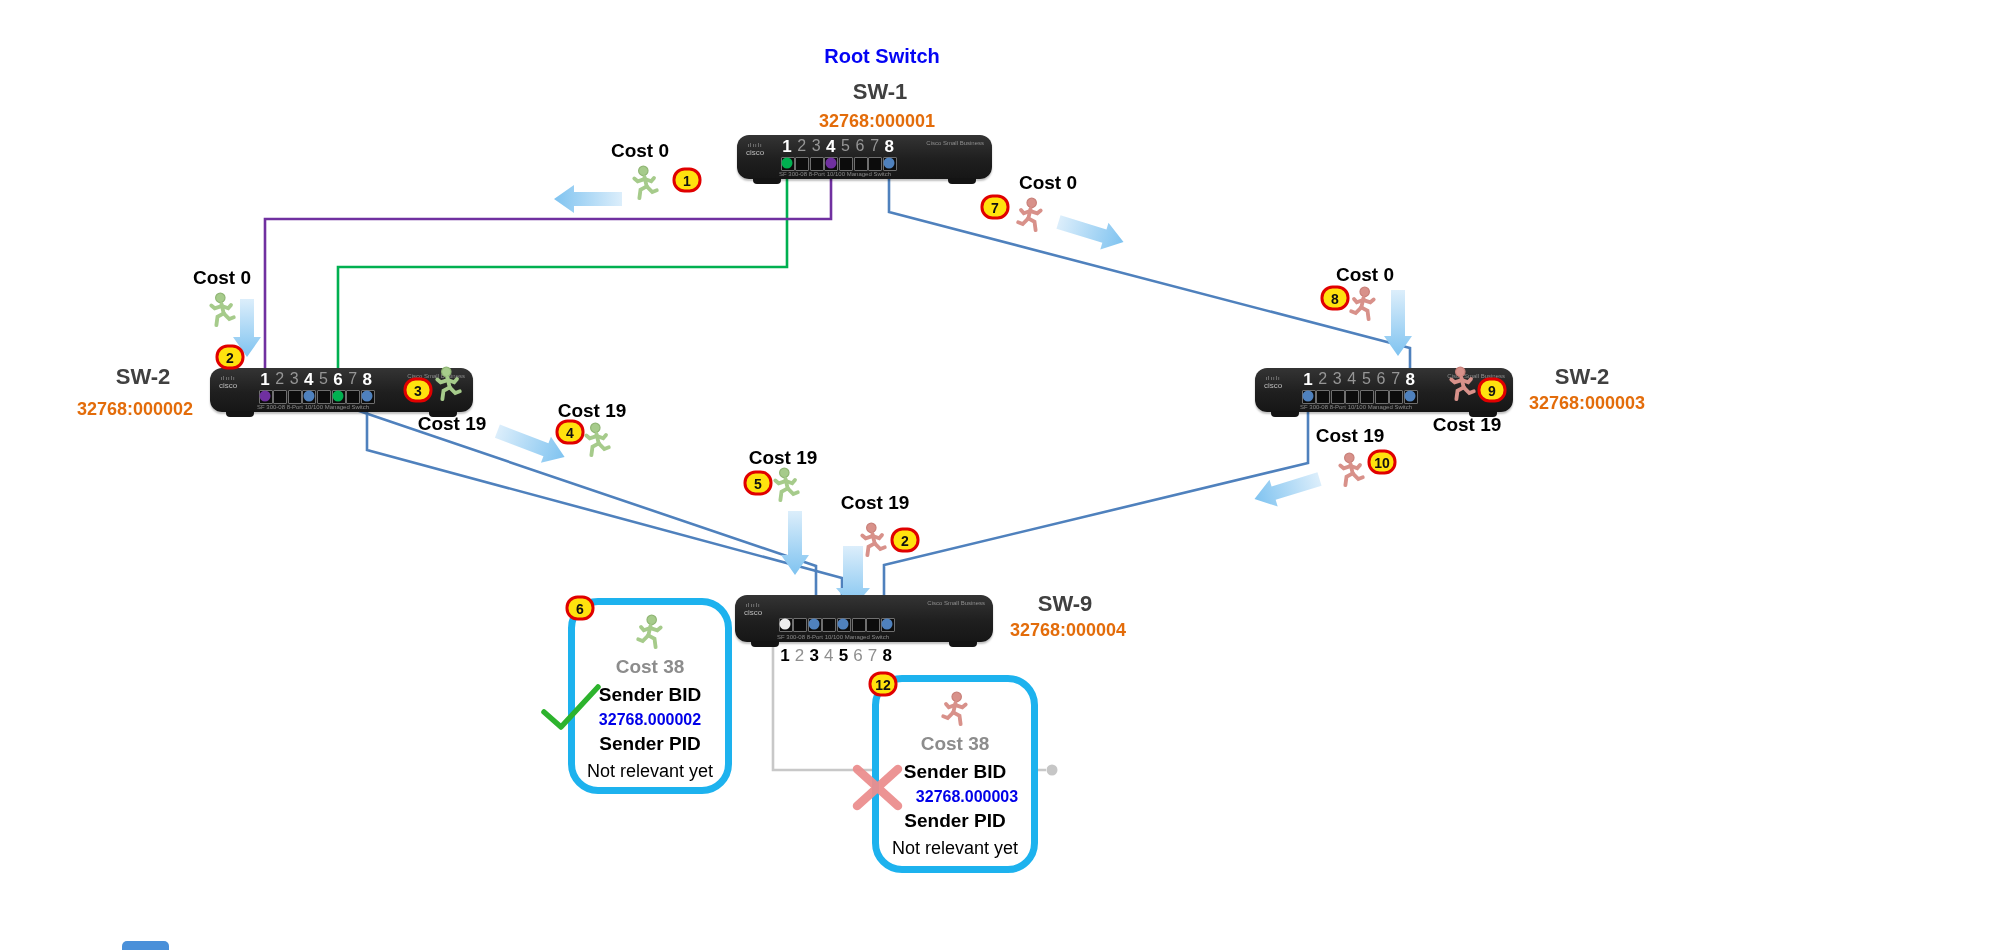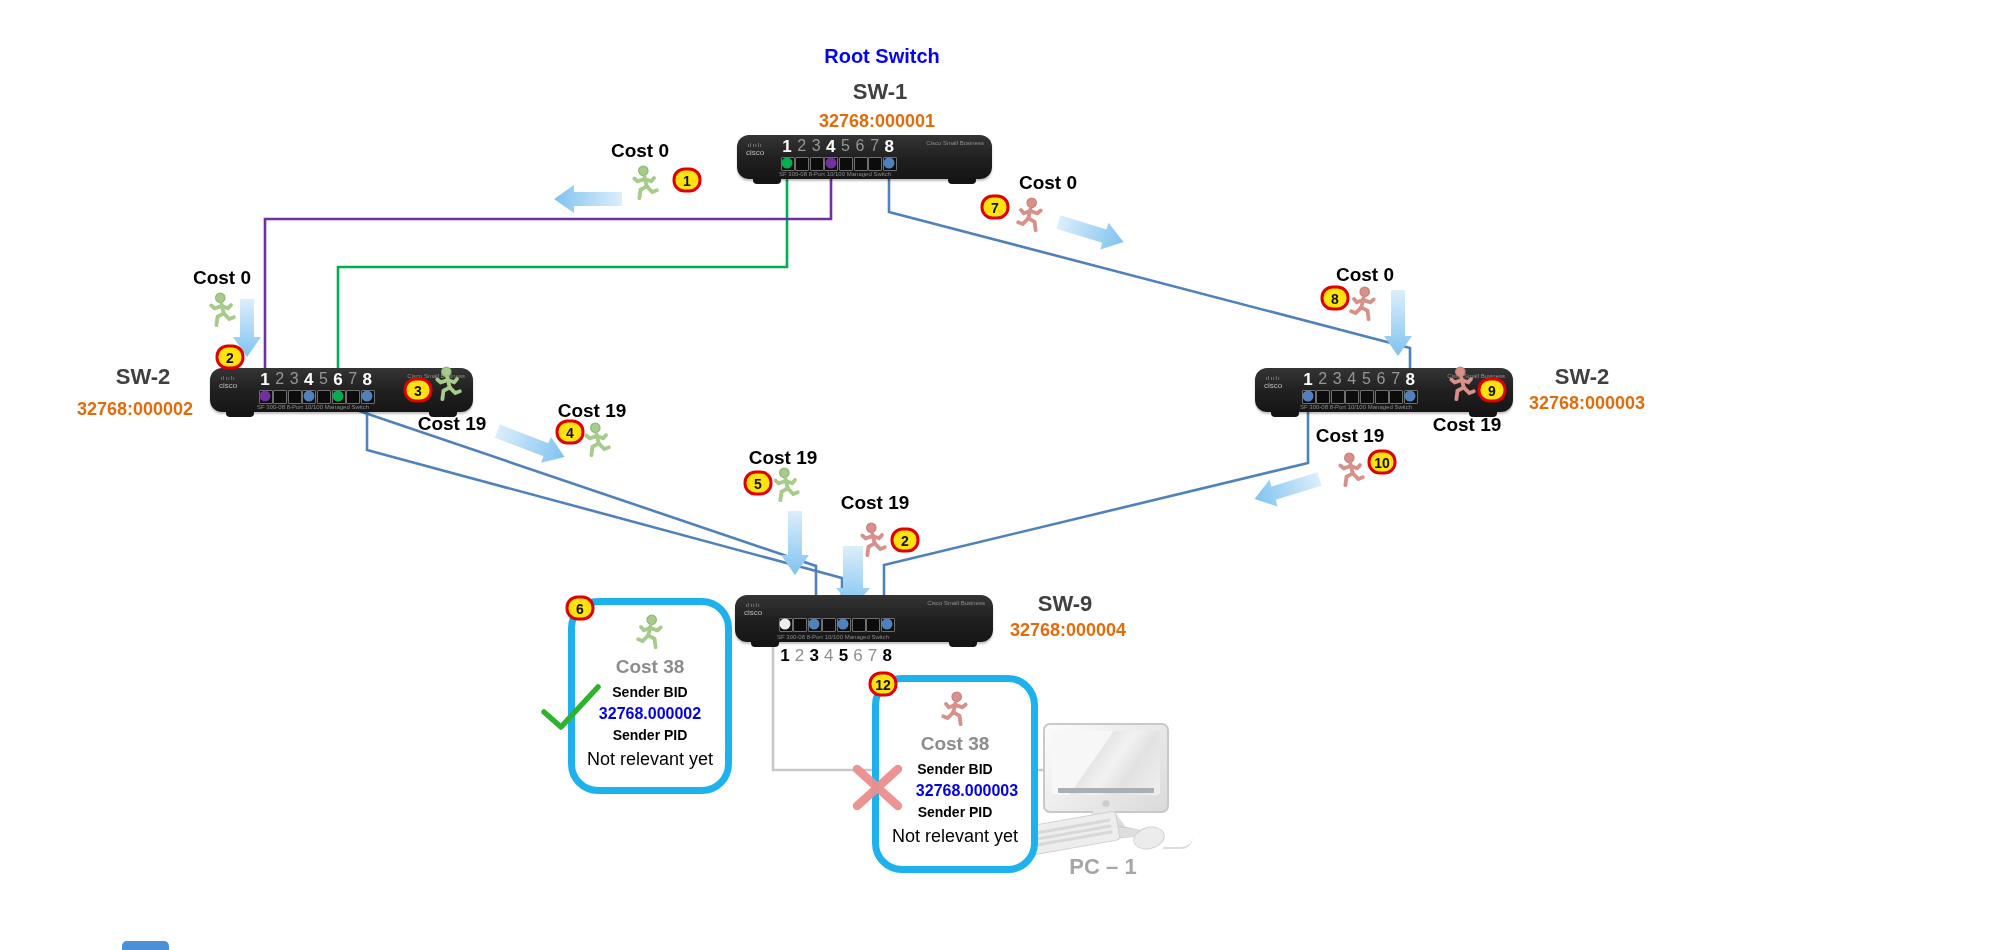--- a/index.html
+++ b/index.html
@@ -38,21 +38,21 @@
          font-weight:bold;font-size:14px;color:#111;transform:translate(-50%,-50%);}
 
   
   .runner{position:absolute;z-index:25;transform:translate(-50%,-50%);}
   .runner.flip{transform:translate(-50%,-50%) scaleX(-1);}
 
   
   .callout{position:absolute;z-index:20;background:#fff;border:7px solid #1db2ee;border-radius:30px;
            display:flex;flex-direction:column;align-items:center;text-align:center;padding-top:9px;}
   .callout .c-cost{font-weight:bold;font-size:19px;color:#8c8c8c;margin-top:2px;}
-  .callout .c-line{font-weight:bold;font-size:14px;color:#000;margin-top:6px;}
+  .callout .c-line{font-weight:bold;font-size:19px;color:#000;margin-top:6px;}
   .callout .c-bid{font-weight:bold;font-size:16px;margin-top:5px;}
   .callout .c-pid-val{font-size:18px;color:#000;margin-top:6px;}
 
   
   #pc{position:absolute;left:1015px;top:713px;width:190px;height:170px;z-index:4;}
   .monitor{position:absolute;left:28px;top:10px;width:122px;height:86px;border-radius:7px;
            background:linear-gradient(135deg,#fcfcfc,#dadada);border:2px solid #c9c9c9;}
   .screen{position:absolute;left:7px;top:6px;right:7px;bottom:16px;border-radius:3px;
           background:linear-gradient(125deg,#f7f7f7 40%,#e6e6e6 41%,#f2f2f2 55%,#e2e2e2 70%,#efefef);}
   .dock{position:absolute;left:6px;right:6px;bottom:2px;height:5px;background:#a9afb5;border-radius:1px;}
@@ -93,38 +93,20 @@
         <path d="M-29,-7 H9 V-14 L29,0 L9,14 V7 H-29 Z" transform="translate(247,328) rotate(90)" fill="url(#ag)"></path>
         <path d="M-36,-7 H16 V-14 L36,0 L16,14 V7 H-36 Z" transform="translate(531,444) rotate(21)" fill="url(#ag)"></path>
         <path d="M-32,-7 H12 V-14 L32,0 L12,14 V7 H-32 Z" transform="translate(795,543) rotate(90)" fill="url(#ag)"></path>
         <path d="M-34,-7 H14 V-14 L34,0 L14,14 V7 H-34 Z" transform="translate(1091,232) rotate(17)" fill="url(#ag)"></path>
         <path d="M-33,-7 H13 V-14 L33,0 L13,14 V7 H-33 Z" transform="translate(1398,323) rotate(90)" fill="url(#ag)"></path>
         <path d="M-34,-7 H14 V-14 L34,0 L14,14 V7 H-34 Z" transform="translate(1287,489) rotate(163)" fill="url(#ag)"></path>
         <path d="M-31,-10 H11 V-17 L31,0 L11,17 V10 H-31 Z" transform="translate(853,577) rotate(90)" fill="url(#ag)"></path>
       </g>
   </svg>
 
-  <div id="pc">
-    <div class="monitor">
-      <div class="screen">
-          <div class="dock"></div>
-        </div>
-      <div class="chin-dot"></div>
-    </div>
-    <div class="stand"></div>
-    <div class="base"></div>
-    <div class="keyboard">
-        <i style="top:6px"></i>
-        <i style="top:12px"></i>
-        <i style="top:18px"></i>
-      </div>
-    <div class="mouse"></div>
-    <div class="pc-cable"></div>
-    <div class="lbl pc-label" style="left:88px;top:154px;position:absolute;transform:translate(-50%,-50%);">PC – 1</div>
-  </div>
 
   <div class="callout" style="left:568px;top:598px;width:150px;height:173px;">
     <span class="runner" style="position:static;transform:none;" id="callout1-runner"><svg width="30" height="36" viewBox="0 0 24 32">
     <g stroke="#a6cb8b" stroke-width="3.4" stroke-linecap="round" fill="none">
       <circle cx="13.5" cy="5.2" r="4.2" fill="#a6cb8b" stroke="#8fb573" stroke-width="1"></circle>
       <path d="M12.5,10.5 L10.5,19"></path>
       <path d="M12.5,12.5 L18.5,14.5 L21.5,12"></path>
       <path d="M12,12.5 L6.5,14.5 L4,11.5"></path>
       <path d="M10.5,19 L16,22 L17,29.5"></path>
       <path d="M10.5,19 L5.5,24 L1.5,22.5"></path>

